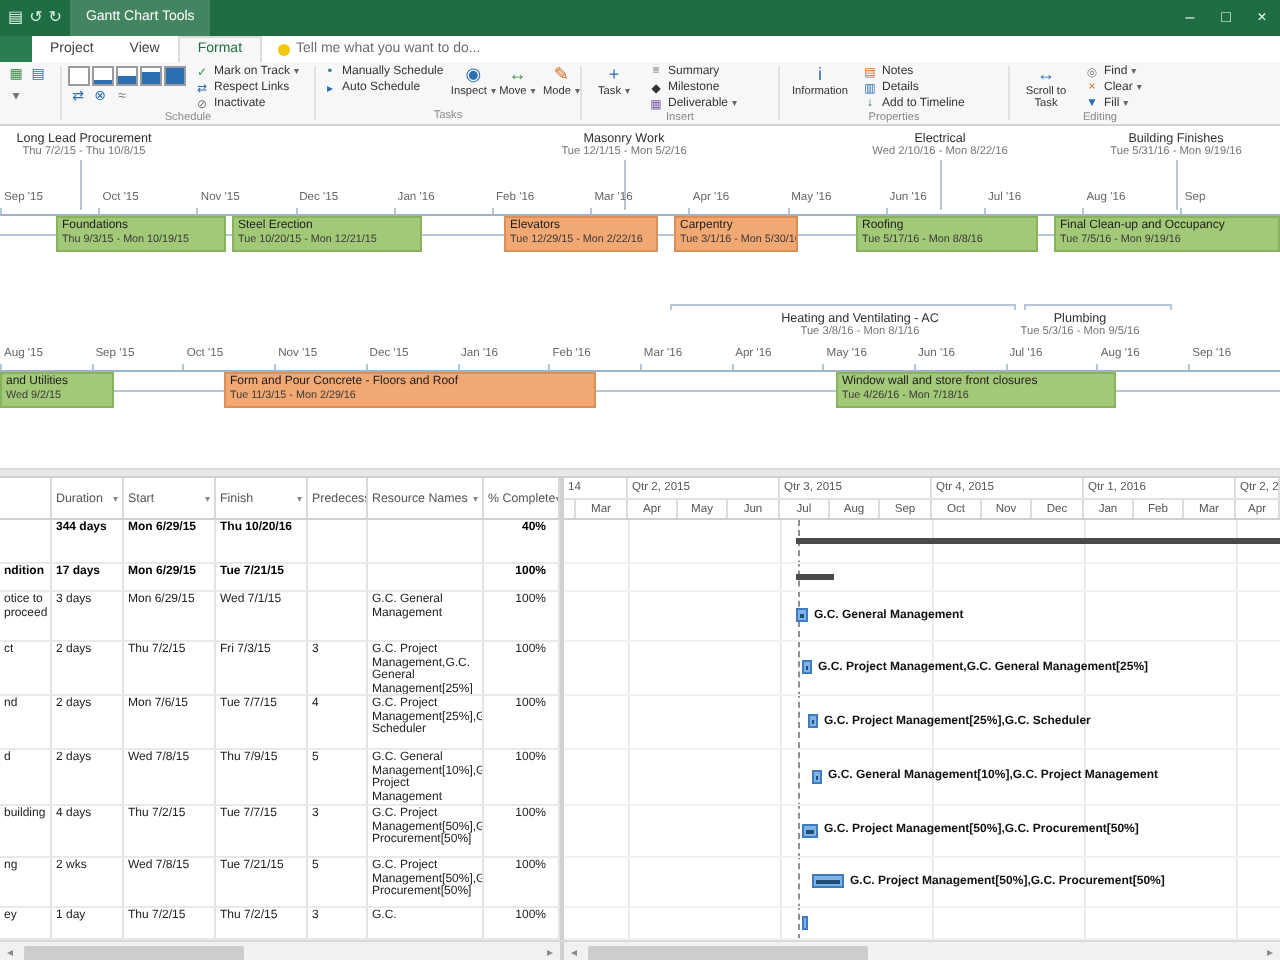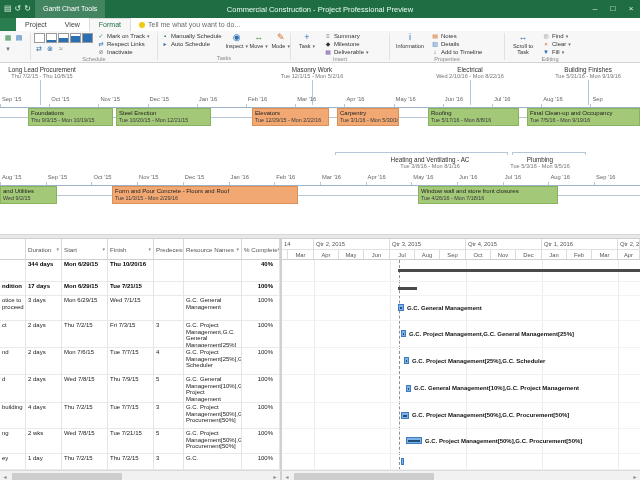--- a/index.html
+++ b/index.html
@@ -104,21 +104,20 @@
 
 <div id="app">
 
   <div class="titlebar">
     <div class="qat">
       <span>▤</span>
       <span>↺</span>
       <span>↻</span>
     </div>
     <div class="ctx">Gantt Chart Tools</div>
-    <div class="wtitle">Commercial Construction - Project Professional Preview</div>
     <div class="wctrl">
       <span class="wbtn">–</span>
       <span class="wbtn">□</span>
       <span class="wbtn">×</span>
     </div>
   </div>
 
   <div class="tabrow">
     <div class="filetab"></div>
     <div class="tab">Project</div>

